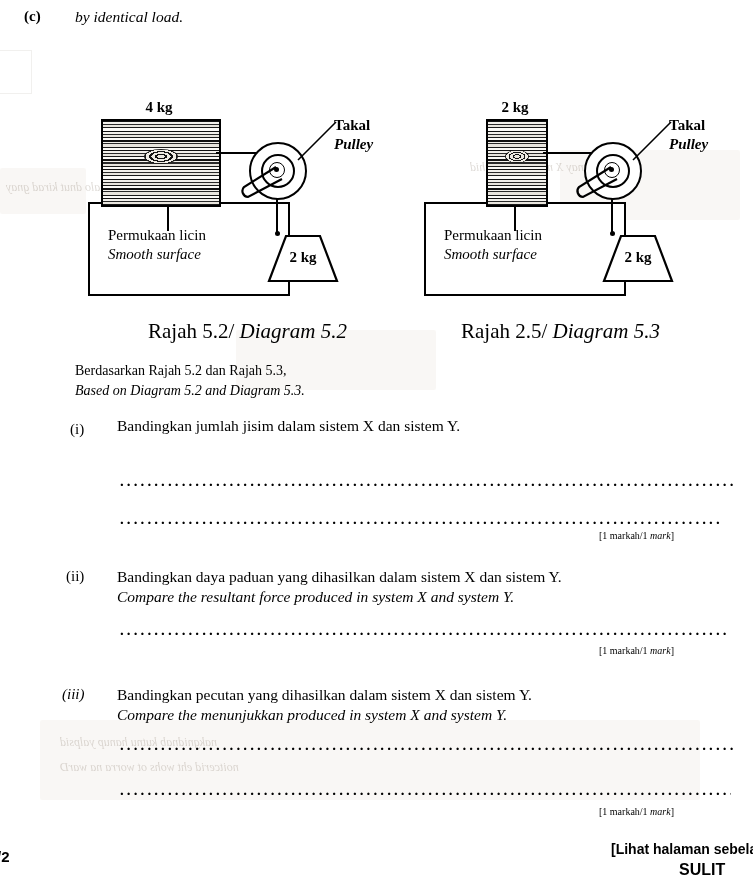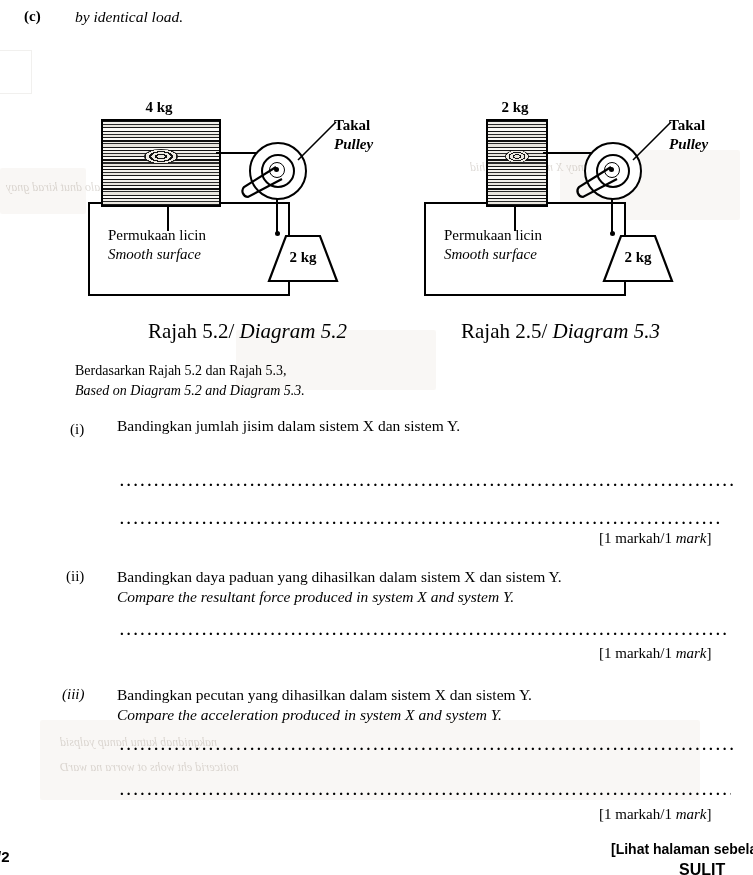--- a/index.html
+++ b/index.html
@@ -218,21 +218,21 @@
     overflow: hidden;
     font-size: 15px;
     letter-spacing: 3.1px;
     color: #000;
     white-space: nowrap;
     font-family: "Liberation Serif", serif;
     font-weight: bold;
   }
   .marks {
     position: absolute;
-    font-size: 15px;
+    font-size: 10px;
     white-space: nowrap;
   }
 
   
   .footer-note {
     position: absolute;
     font-family: "Liberation Sans", sans-serif;
     font-size: 14px;
     font-weight: bold;
     white-space: nowrap;
@@ -384,21 +384,21 @@
   <div class="ital">Compare the resultant force produced in system X and system Y.</div>
 </div>
 <div class="dotline" style="left:120px; top:622px; width:608px;">............................................................................................................</div>
 <div class="marks" style="left:599px; top:645px;">
   <span>[1 markah/1 </span><span class="ital">mark</span><span>]</span>
 </div>
 
 <div class="item-num" style="left:62px; top:686px;font-style:italic;">(iii)</div>
 <div class="item-text" style="left:117px; top:685px;">
   <div>Bandingkan pecutan yang dihasilkan dalam sistem X dan sistem Y.</div>
-  <div class="ital">Compare the acceleration produced in system X and system Y.</div>
+  <div class="ital">Compare the menunjukkan produced in system X and system Y.</div>
 </div>
 <div class="dotline" style="left:120px; top:737px; width:613px;">............................................................................................................</div>
 <div class="dotline" style="left:120px; top:782px; width:611px;">............................................................................................................</div>
 <div class="marks" style="left:599px; top:806px;">
   <span>[1 markah/1 </span><span class="ital">mark</span><span>]</span>
 </div>
 
 <div class="page-code" style="left:-3px; top:848px;">/2</div>
 <div class="footer-note" style="left:611px; top:841px;">[Lihat halaman sebelah</div>
 <div class="footer-sulit" style="left:679px; top:861px;">SULIT</div>

